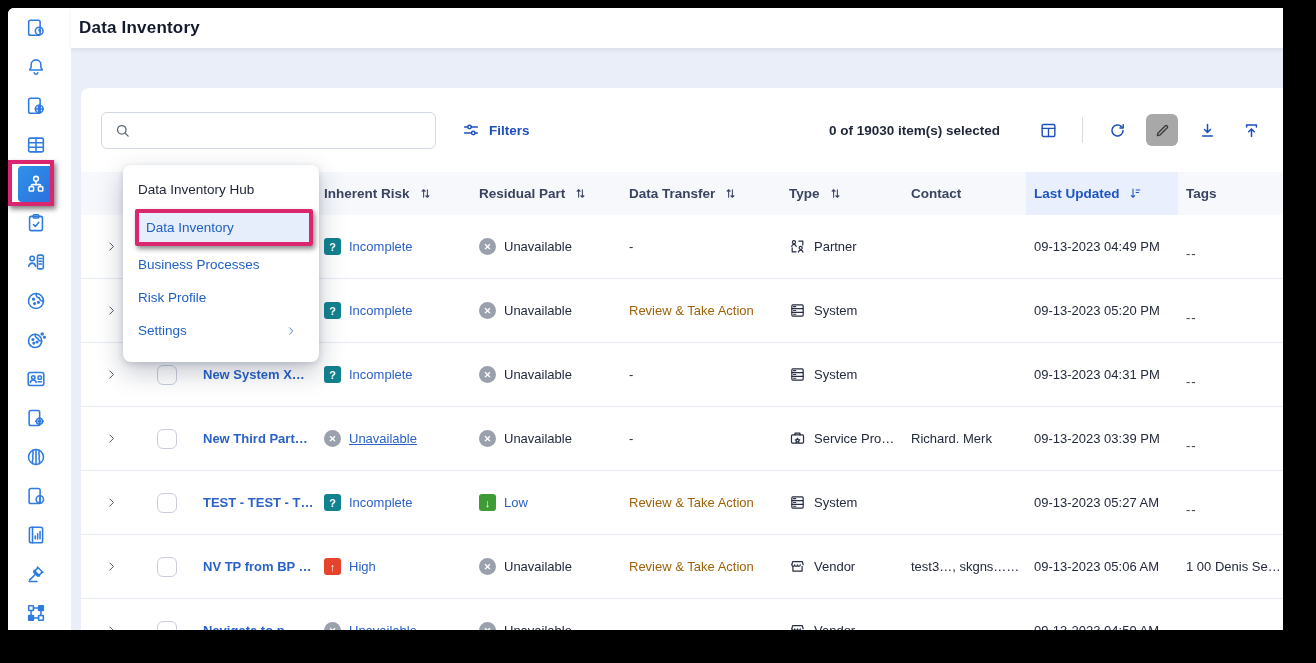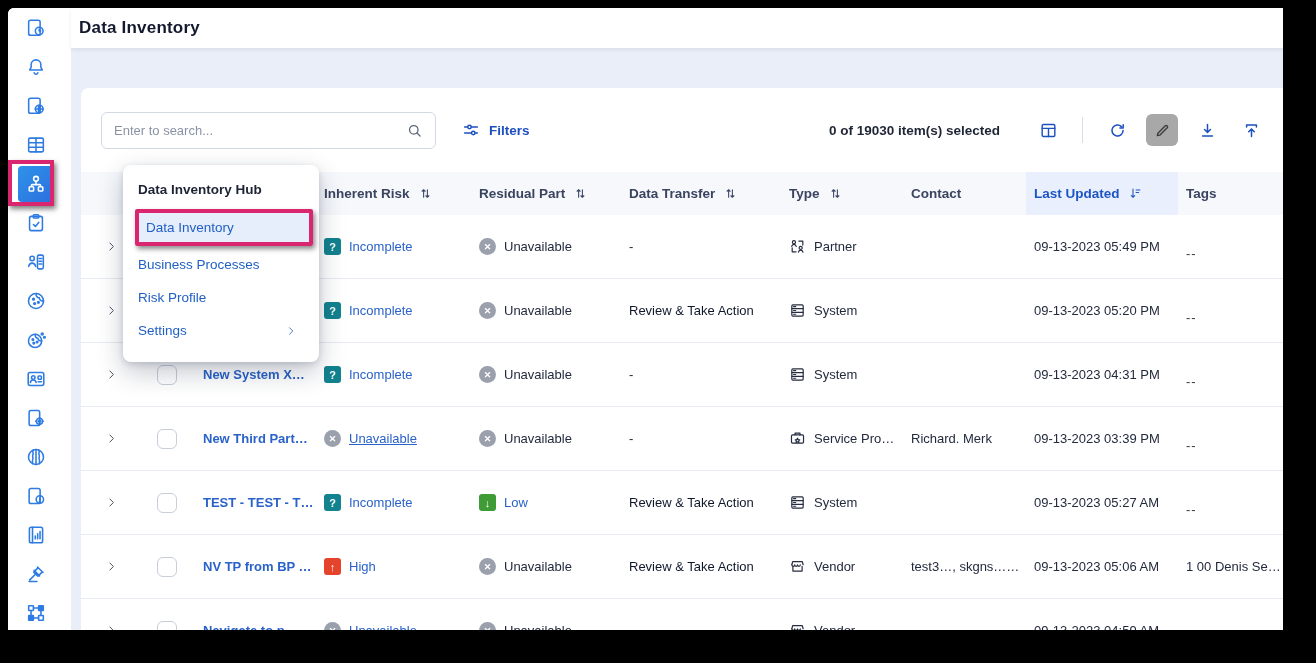--- a/index.html
+++ b/index.html
@@ -60,30 +60,30 @@
   .trow:nth-child(1) .name span, .trow:nth-child(2) .name span { margin-left:64px; }
   .badge { width:17px; height:17px; border-radius:3px; color:#fff; font-size:11px; font-weight:700;
            display:inline-flex; align-items:center; justify-content:center; flex:0 0 auto; }
   .badge.incomplete { background:#12828f; }
   .badge.low { background:#3e9b35; }
   .badge.high { background:#e5432b; }
   .badge.unavailable { background:#9aa1ac; border-radius:50%; font-size:9px; }
   .risk-label { margin-left:8px; color:#232a3d; }
   .risk-label.link { color:#2a62c9; cursor:pointer; }
   .risk-label.underline { text-decoration:underline; }
-  .transfer.link { color:#0f172a; font-weight:500; cursor:pointer; }
+  .transfer.link { color:#a16207; font-weight:500; cursor:pointer; }
   .type-ic { width:17px; height:17px; color:#262d40; flex:0 0 auto; }
   .type-label { margin-left:8px; }
   .tags-cell { align-items:flex-start; padding-top:13px; color:#3a3a3a; letter-spacing:1px; }
   .tags-cell.full { align-items:center; padding-top:0; letter-spacing:0; color:#232a3d; }
 
   
   .popup { position:absolute; left:52px; top:157px; width:196px; height:197px; background:#fff; border-radius:8px;
            box-shadow:0 10px 26px rgba(20,30,60,.25), 0 2px 6px rgba(20,30,60,.15); z-index:50; padding-top:13px; }
-  .popup-header { font-size:13.5px; font-weight:700; color:#1d2334; padding:4px 0 10px 15px; }
+  .popup-header { font-size:13.5px; font-weight:400; color:#1d2334; padding:4px 0 10px 15px; }
   .menu-item { font-size:13.5px; color:#2160c4; padding:9px 0 9px 15px; cursor:pointer; display:flex; align-items:center; }
   .menu-item .sub-chev { margin-left:auto; margin-right:22px; width:12px; height:12px; }
   .menu-sel-wrap { position:relative; margin:2px 6px 2px 12px; border:4px solid #d9266f; border-radius:2px;
                    box-shadow:2px 3px 5px rgba(0,0,0,.45); }
   .menu-sel-wrap .menu-item { background:#e7eefb; padding:7px 0 7px 7px; }
 
   
   .annot-side { position:absolute; left:0; top:152px; width:46px; height:46px; border:4px solid #d9266f;
                 box-shadow:2px 3px 5px rgba(0,0,0,.5); z-index:60; display:flex; align-items:center; justify-content:center;
                 background:transparent; pointer-events:none; }
@@ -253,21 +253,20 @@
 
     <div class="main">
       <header class="titlebar">
         <h1>Data Inventory</h1>
       </header>
       <div class="band"></div>
 
       <section class="card">
         <div class="toolbar">
           <div class="search">
-            <input type="text" placeholder="Enter to search..." style="">
             <svg viewBox="0 0 24 24" fill="none" stroke="currentColor" stroke-width="1.8" stroke-linecap="round">
                 <circle cx="11" cy="11" r="6"></circle>
                 <path d="M15.6 15.6L20 20"></path>
               </svg>
           </div>
           <div class="filters">
             <svg viewBox="0 0 24 24" fill="none" stroke="currentColor" stroke-width="2" stroke-linecap="round">
               <path d="M3.5 8h17M3.5 16h17"></path>
                 <circle cx="10" cy="8" r="2.3" fill="#fff"></circle>
                 <circle cx="15" cy="16" r="2.3" fill="#fff"></circle>
@@ -396,21 +395,21 @@
                     <path d="M13.3 20c.3-1.9 1.6-3 3.2-3s2.9 1.1 3.2 3"></path>
                     <path d="M14 4.5h5.5V10M10 19.5H4.5V14"></path>
                   </svg>
                 </span>
                 <span class="type-label">Partner</span>
               </div>
     <div class="cell">
                 <span></span>
               </div>
     <div class="cell">
-                <span>09-13-2023 05:49 PM</span>
+                <span>09-13-2023 04:49 PM</span>
               </div>
     <div class="cell tags-cell">
                 <span>--</span>
               </div>
             </div>
             <div class="grid-row trow">
     <div class="cell center">
                 <span class="chev" style="display:flex">
                   <svg viewBox="0 0 24 24" fill="none" stroke="currentColor" stroke-width="1.7" stroke-linecap="round" stroke-linejoin="round">
                     <path d="M9 5.5L15.5 12 9 18.5"></path>

